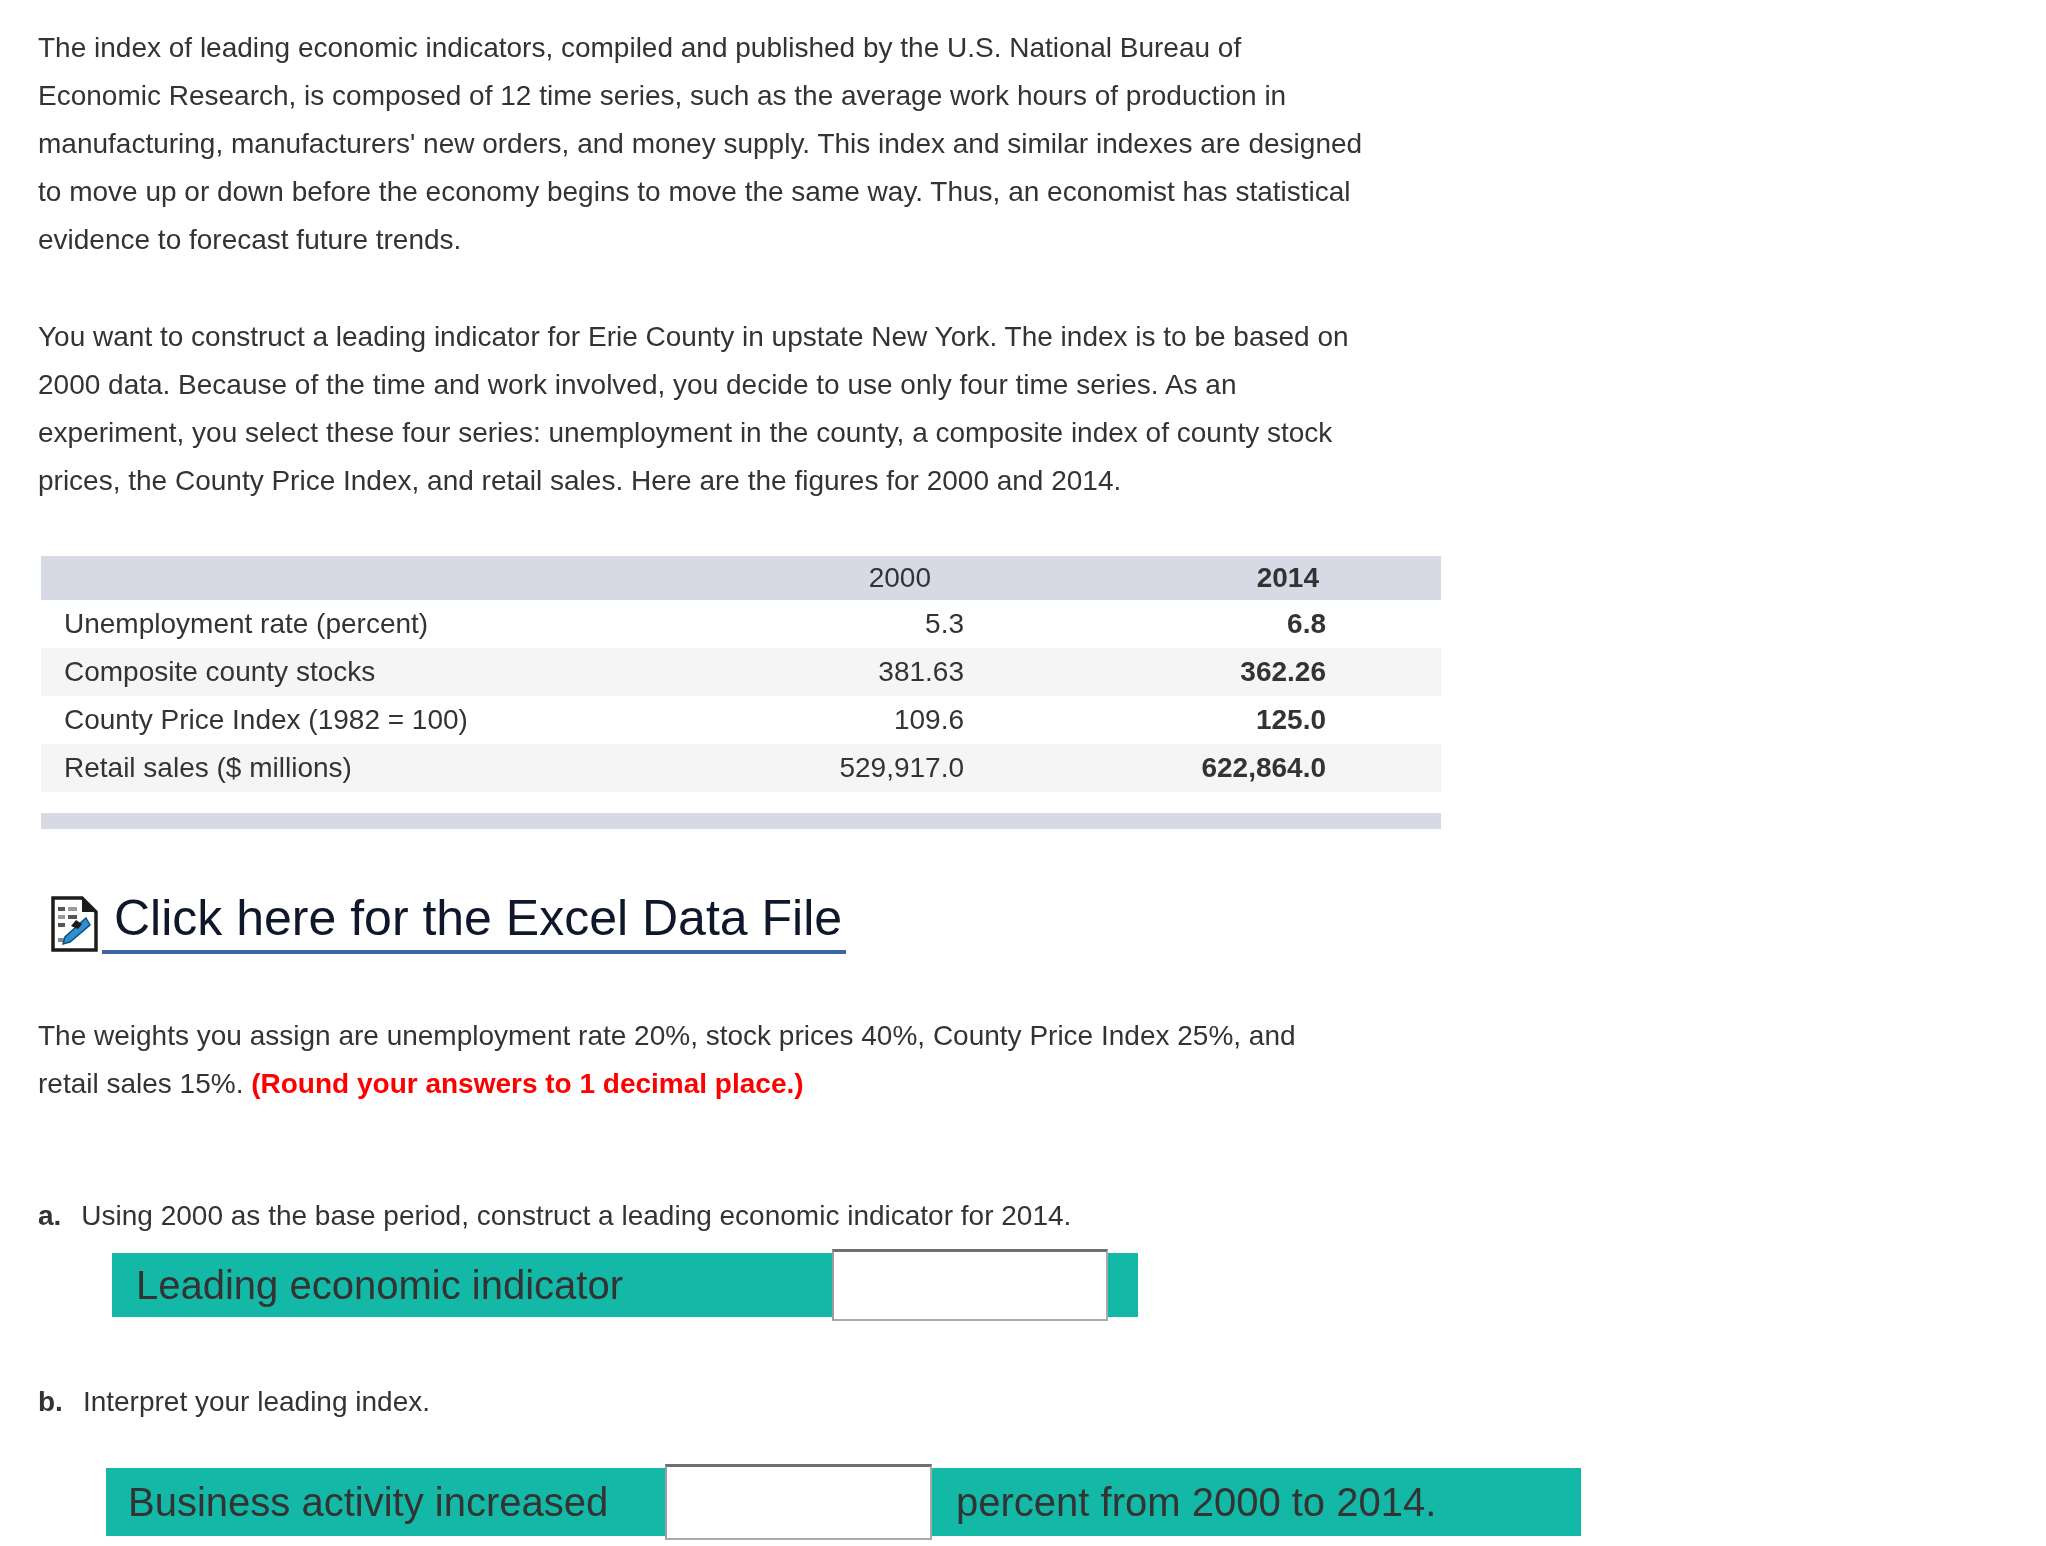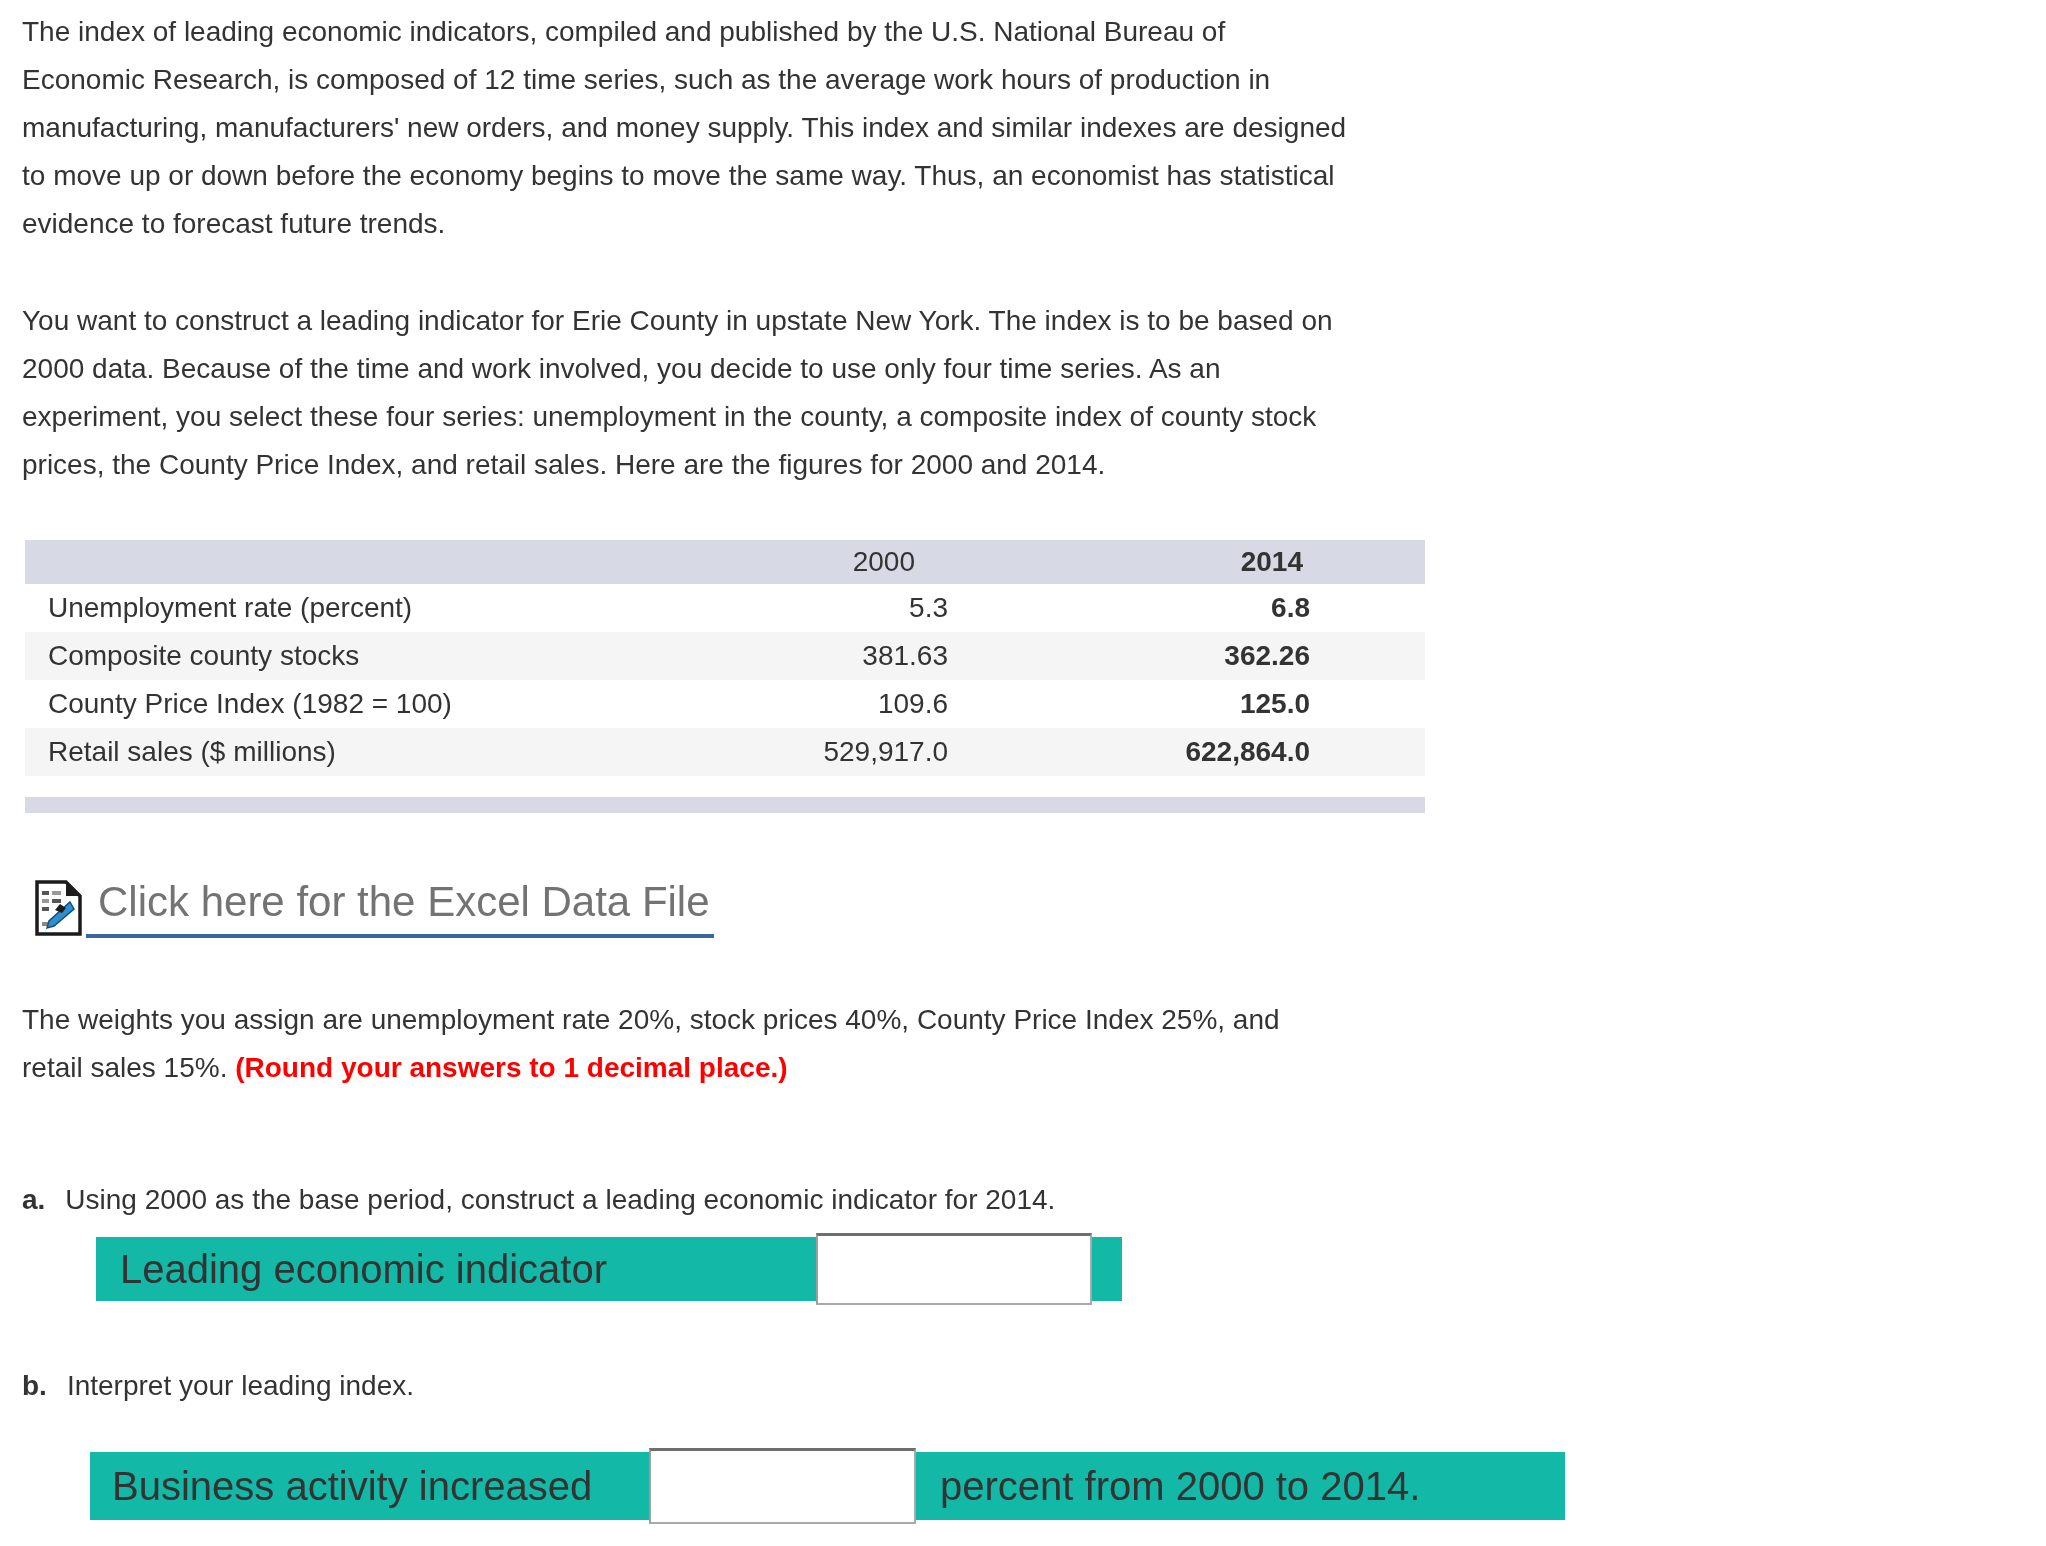--- a/index.html
+++ b/index.html
@@ -4,21 +4,21 @@
 <style>
   html,body{margin:0;padding:0;background:#ffffff;}
   .page{
     position:relative;
     width:2046px;height:1546px;
     background:#ffffff;
     font-family:"Liberation Sans","DejaVu Sans",sans-serif;
     color:#333333;
     overflow:hidden;
   }
-  .abs{position:absolute;margin:0;}
+  .abs{position:absolute;margin:16px;}
   .body{
     left:22px;
     font-size:28px;
     line-height:48px;
     white-space:pre-line;
     color:#333333;
   }
   .marker{font-weight:bold;margin-right:20px;}
   .red{color:#ff0000;font-weight:bold;}
 
@@ -32,25 +32,25 @@
   .c-2014{width:362px;text-align:right;box-sizing:border-box;white-space:nowrap;font-weight:bold;}
   .thead .c-2000{padding-right:33px;}
   .thead .c-2014{padding-right:7px;}
   .bottombar{left:25px;top:797px;width:1400px;height:16px;background:#d7dae5;}
 
   
   .excel{left:30px;top:876px;display:flex;align-items:flex-end;}
   .excel a{text-decoration:none;display:flex;align-items:flex-end;color:#4d74a8;}
   .excel svg{display:block;}
   .linktext{
-    font-size:42px;
+    font-size:50px;
     line-height:52px;
     padding:0 4px 6px 12px;
     border-bottom:4px solid #3c66a2;
-    color:#737373;
+    color:#0f172a;
     white-space:nowrap;
   }
 
   
   .answerbar{
     background:#14b8a6;
     display:flex;align-items:center;
     font-size:40px;color:#333333;
   }
   .panel-a{left:96px;top:1237px;width:1026px;height:64px;}

